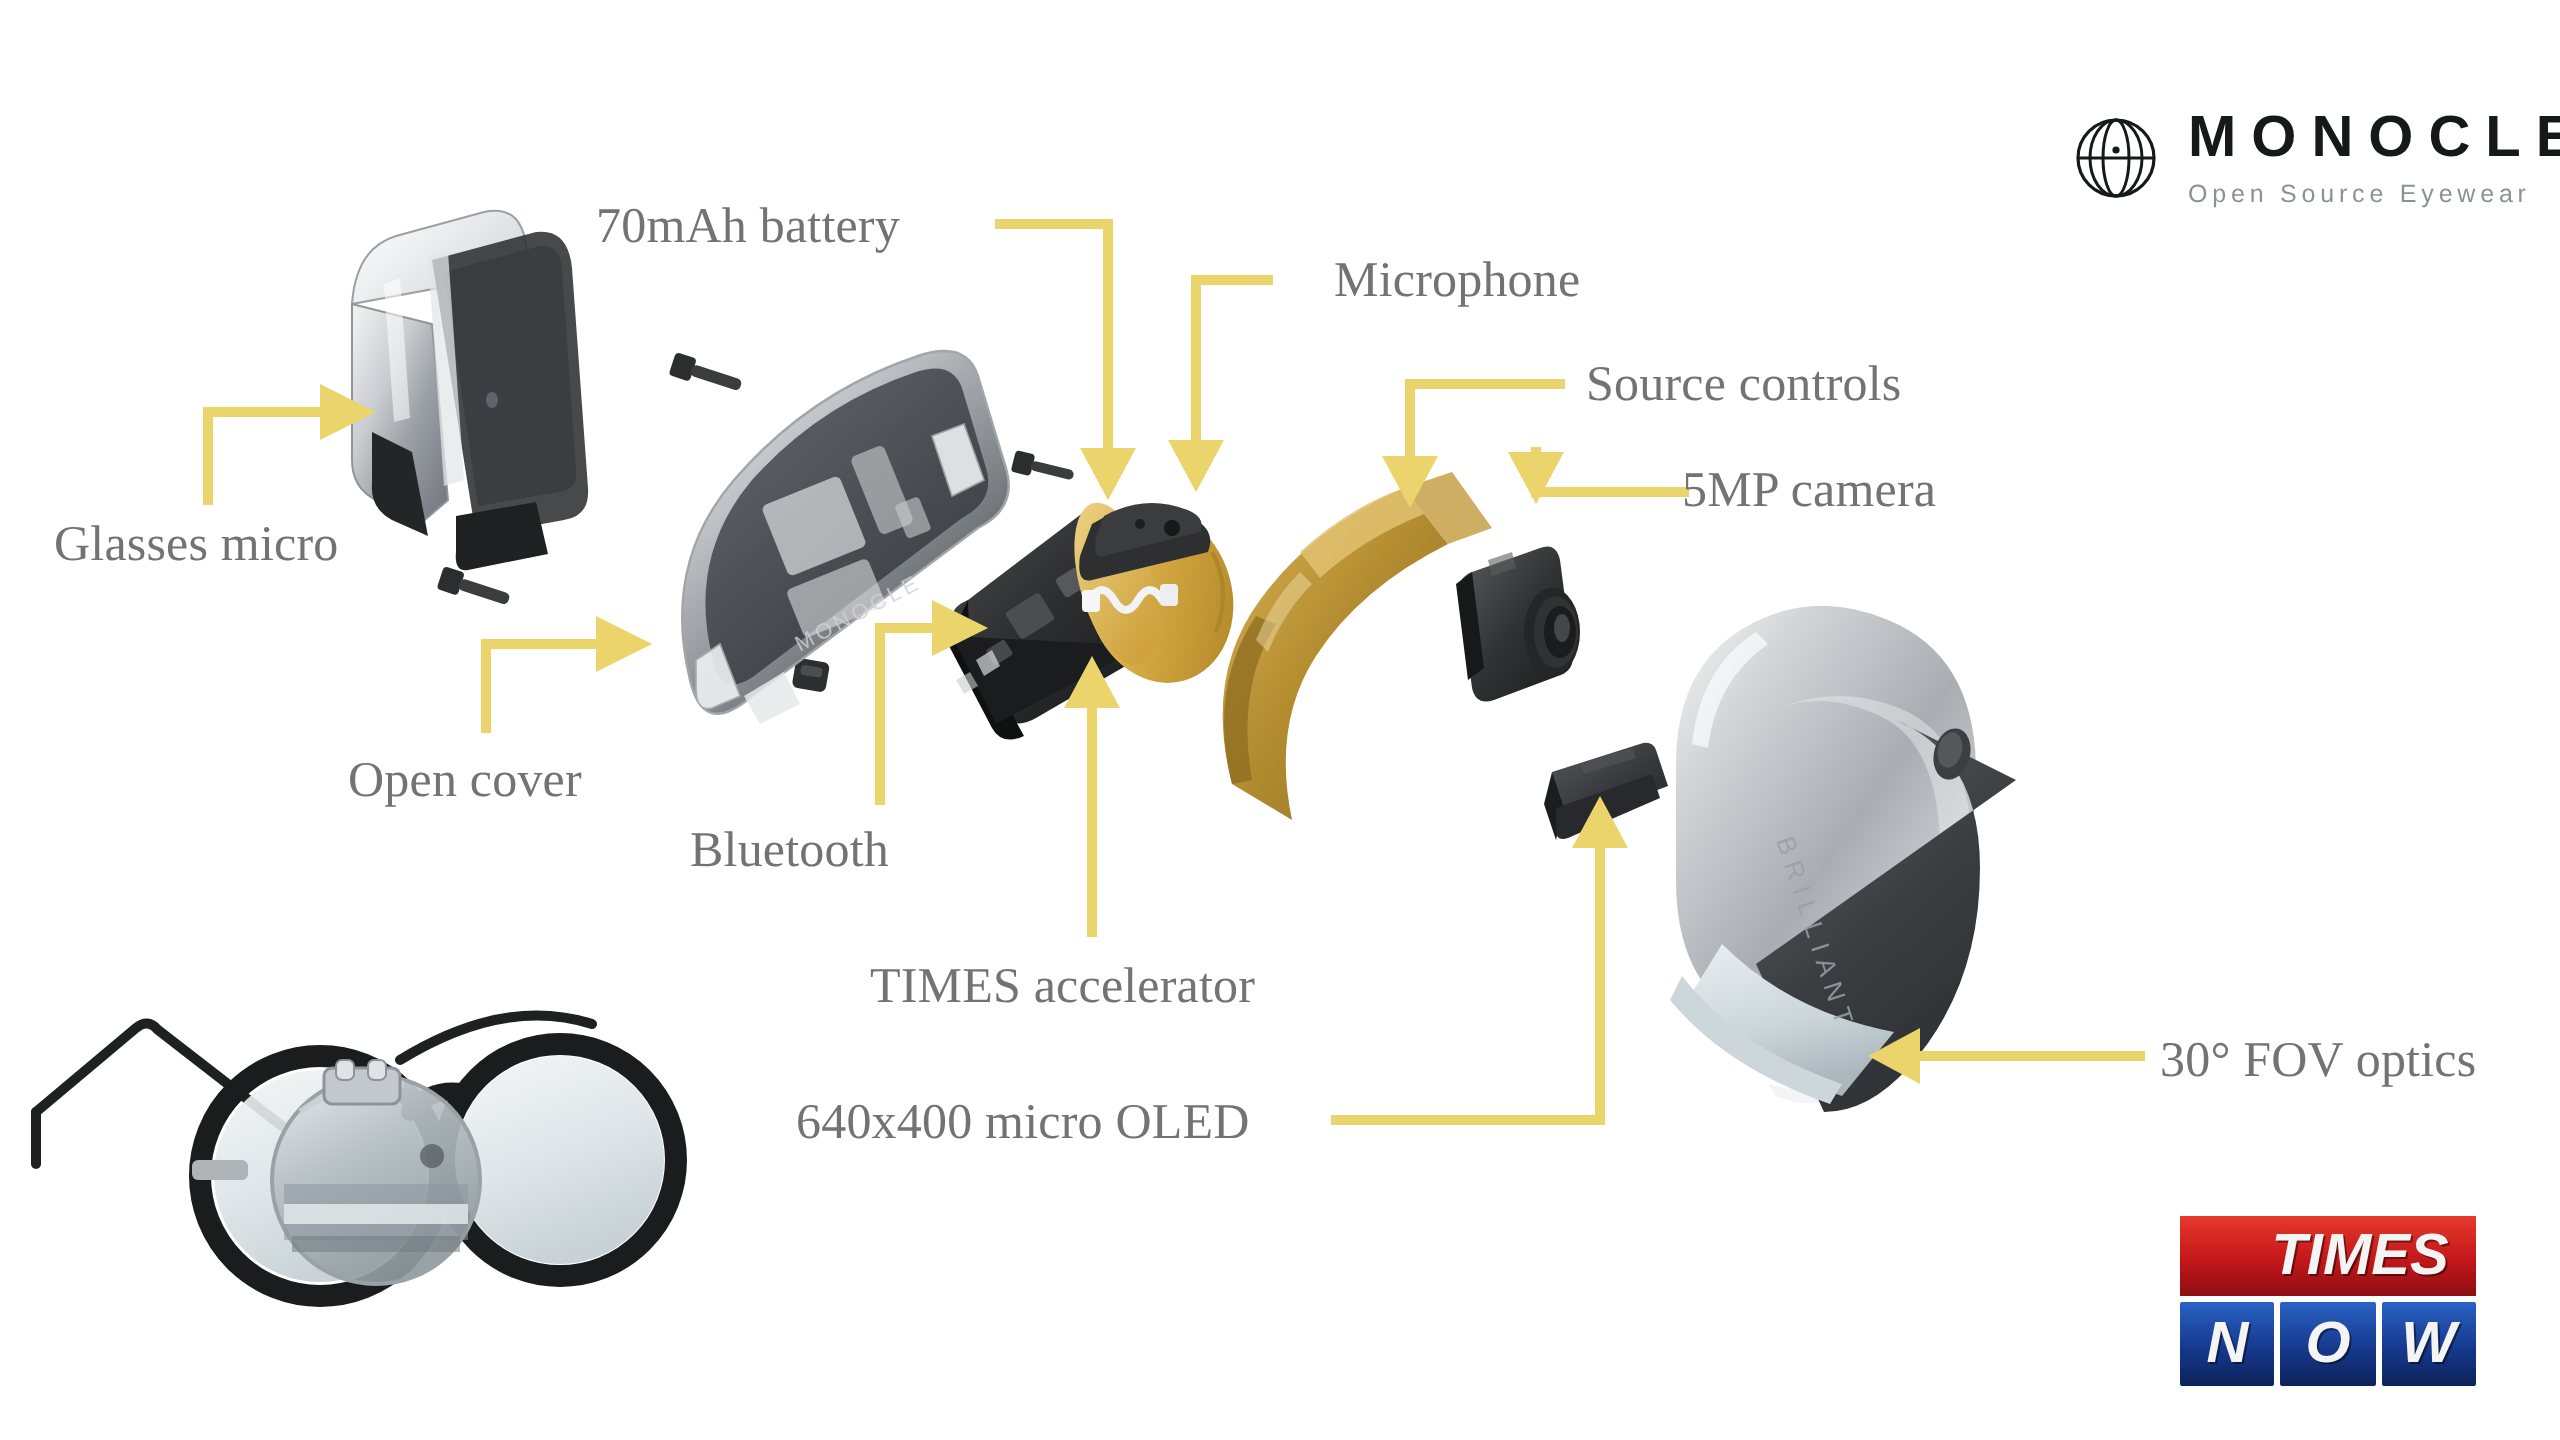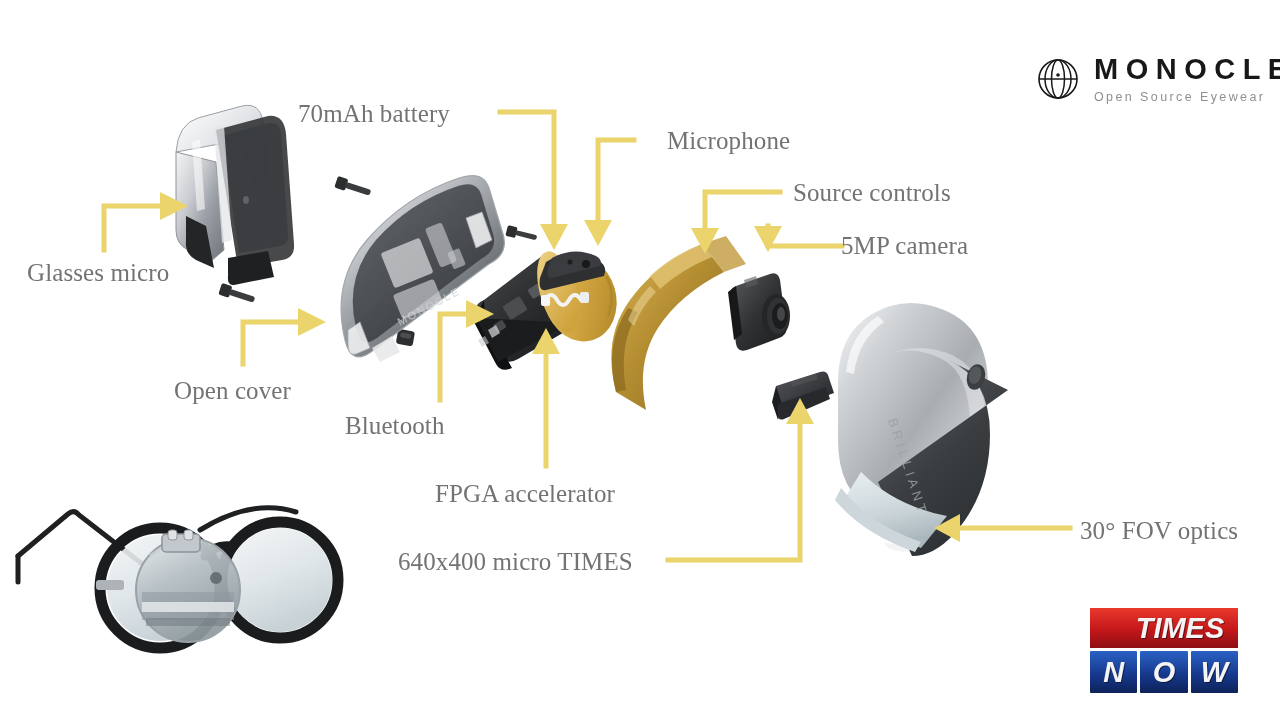--- a/index.html
+++ b/index.html
@@ -289,25 +289,25 @@
       <polygon points="786,424 814,424 800,398"></polygon>
       <polygon points="960,514 960,542 934,528"></polygon>
     </g>
   </svg>
 
   <div class="layer">
     <div class="lbl" style="left:27px;top:260px;">Glasses micro</div>
     <div class="lbl" style="left:174px;top:378px;">Open cover</div>
     <div class="lbl" style="left:298px;top:101px;">70mAh battery</div>
     <div class="lbl" style="left:345px;top:413px;">Bluetooth</div>
-    <div class="lbl" style="left:435px;top:481px;">FPGA accelerator</div>
+    <div class="lbl" style="left:435px;top:481px;">TIMES accelerator</div>
     <div class="lbl" style="left:667px;top:128px;text-align:right;">Microphone</div>
     <div class="lbl" style="left:793px;top:180px;">Source controls</div>
     <div class="lbl" style="left:841px;top:233px;">5MP camera</div>
-    <div class="lbl" style="left:398px;top:549px;">640x400 micro TIMES</div>
+    <div class="lbl" style="left:398px;top:549px;">640x400 micro OLED</div>
     <div class="lbl" style="left:1080px;top:518px;">30° FOV optics</div>
   </div>
 
   <div id="monocle">
     <svg width="44" height="44" viewBox="0 0 44 44">
       <circle cx="22" cy="22" r="19" fill="none" stroke="#17181a" stroke-width="1.6"></circle>
       <ellipse cx="22" cy="22" rx="6.5" ry="19" fill="none" stroke="#17181a" stroke-width="1.5"></ellipse>
       <ellipse cx="22" cy="22" rx="13" ry="19" fill="none" stroke="#17181a" stroke-width="1.5"></ellipse>
       <line x1="3" y1="22" x2="41" y2="22" stroke="#17181a" stroke-width="1.6"></line>
       <circle cx="22" cy="18" r="1.8" fill="#17181a"></circle>

